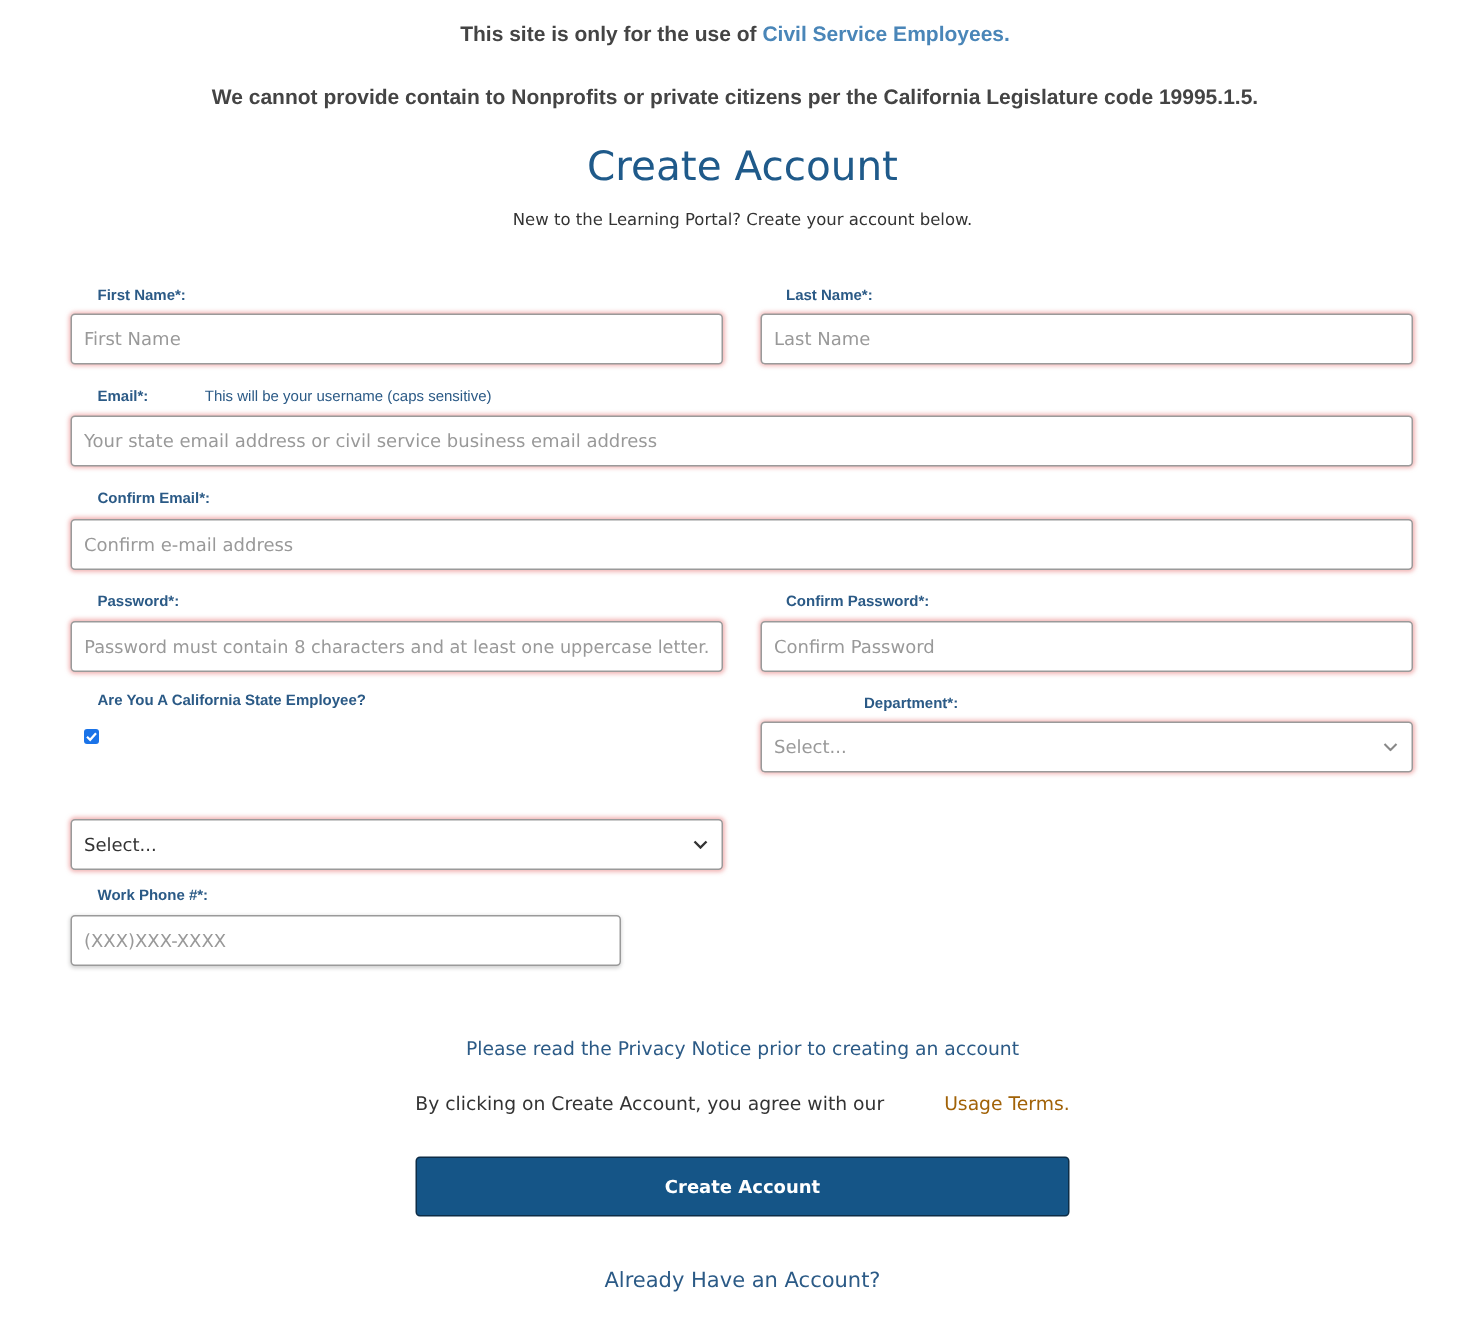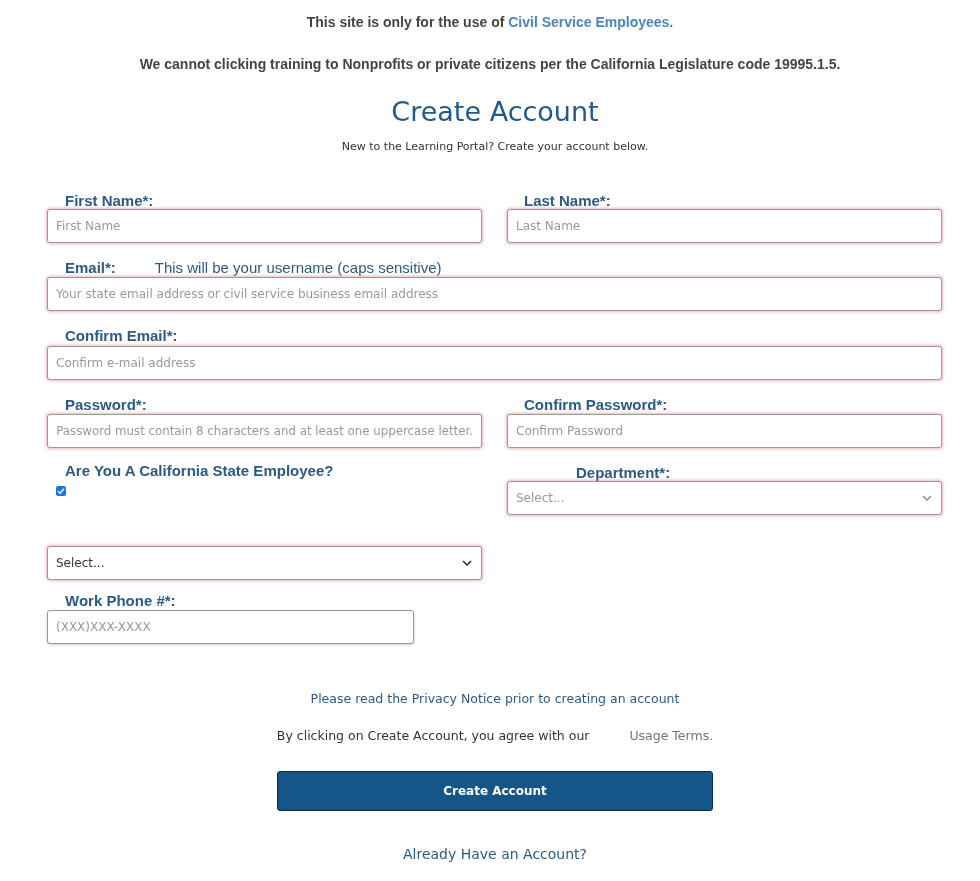--- a/index.html
+++ b/index.html
@@ -9,57 +9,57 @@
     font-family: "Liberation Sans", sans-serif; color: #333;
   }
   .notice { position: absolute; left: 0; width: 980px; text-align: center; font-size: 14px; color: #444; font-weight: bold; }
   .notice .link { color: #4a86b8; }
   #notice1 { top: 14px; }
   #notice2 { top: 56px; }
   .title { position: absolute; top: 96px; left: 0; width: 990px; text-align: center;
     font-family: "DejaVu Sans", sans-serif; font-size: 27px; color: #1f5a8a; letter-spacing: 0px; }
   .subtitle { position: absolute; top: 140px; left: 0; width: 990px; text-align: center;
     font-family: "DejaVu Sans", sans-serif; font-size: 11px; color: #333; }
-  .field-label { position: absolute; font-size: 15px; font-weight: bold; color: #2b5a86; padding-left: 13px; }
+  .field-label { position: absolute; font-size: 10px; font-weight: bold; color: #2b5a86; padding-left: 13px; }
   .field-label .hint { font-weight: normal; color: #2b5a86; margin-left: 35px; }
   .input {
     position: absolute; height: 34px; border: 1px solid #9a9a9a; border-radius: 3px;
     background: #fff; padding: 16px 8px; font-family: "DejaVu Sans", sans-serif; font-size: 12px; color: #999;
     display: flex; align-items: center;
   }
   .input.err { box-shadow: 0 0 3px 1px rgba(230, 120, 120, 0.55); }
   .input.plain { box-shadow: 0 1px 3px rgba(0,0,0,0.2); }
   .input .ph { flex: 1; white-space: nowrap; overflow: hidden; }
   .input .dark { color: #333; }
   .chev { width: 12px; height: 12px; display: flex; align-items: center; justify-content: center; }
   .checkbox {
     position: absolute; left: 56px; top: 486px; width: 10px; height: 10px; border-radius: 2px;
     background: #1a73e8; display: flex; align-items: center; justify-content: center;
   }
   .privacy { position: absolute; top: 691px; left: 0; width: 990px; text-align: center;
     font-family: "DejaVu Sans", sans-serif; font-size: 12.5px; color: #2b5a86; }
   .terms { position: absolute; top: 728px; left: 0; width: 990px; text-align: center;
     font-family: "DejaVu Sans", sans-serif; font-size: 12.5px; color: #333; }
-  .terms .link { color: #737373; margin-left: 36px; }
+  .terms .link { color: #a16207; margin-left: 36px; }
   .create-btn {
     position: absolute; left: 277px; top: 771px; width: 436px; height: 40px;
     background: #155587; border: 1px solid #0d2d47; border-radius: 3px; color: #fff;
     font-family: "DejaVu Sans", sans-serif; font-size: 12px; font-weight: bold;
     display: flex; align-items: center; justify-content: center; cursor: pointer;
   }
   .already { position: absolute; top: 846px; left: 0; width: 990px; text-align: center;
     font-family: "DejaVu Sans", sans-serif; font-size: 14px; color: #2b5a86; }
 </style>
 </head>
 <body>
 
 <div class="notice" id="notice1">
   <span>This site is only for the use of </span><span class="link">Civil Service Employees.</span>
 </div>
-<div class="notice" id="notice2">We cannot clicking training to Nonprofits or private citizens per the California Legislature code 19995.1.5.</div>
+<div class="notice" id="notice2">We cannot provide contain to Nonprofits or private citizens per the California Legislature code 19995.1.5.</div>
 
 <div class="title">Create Account</div>
 <div class="subtitle">New to the Learning Portal? Create your account below.</div>
 
 <div class="field-label" style="left:52px; top:192px;">First Name*:</div>
 <div class="input err" style="left:47px; top:209px; width:435px;">
   <span class="ph">First Name</span>
 </div>
 
 <div class="field-label" style="left:511px; top:192px;">Last Name*:</div>

